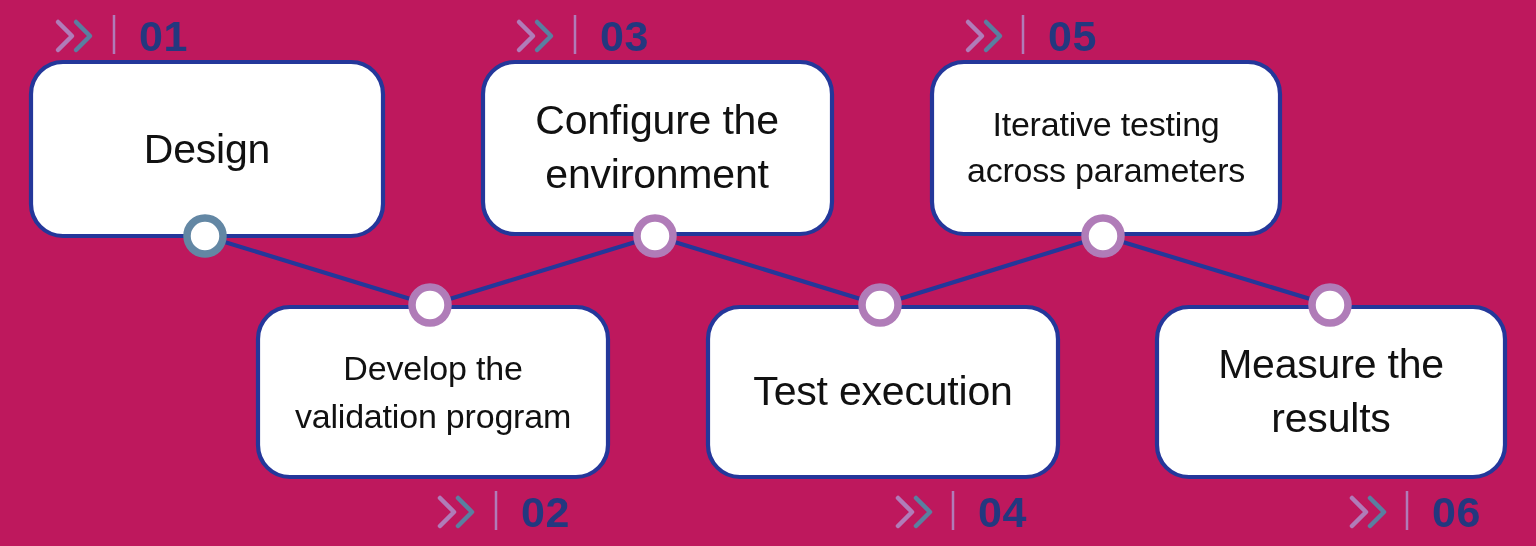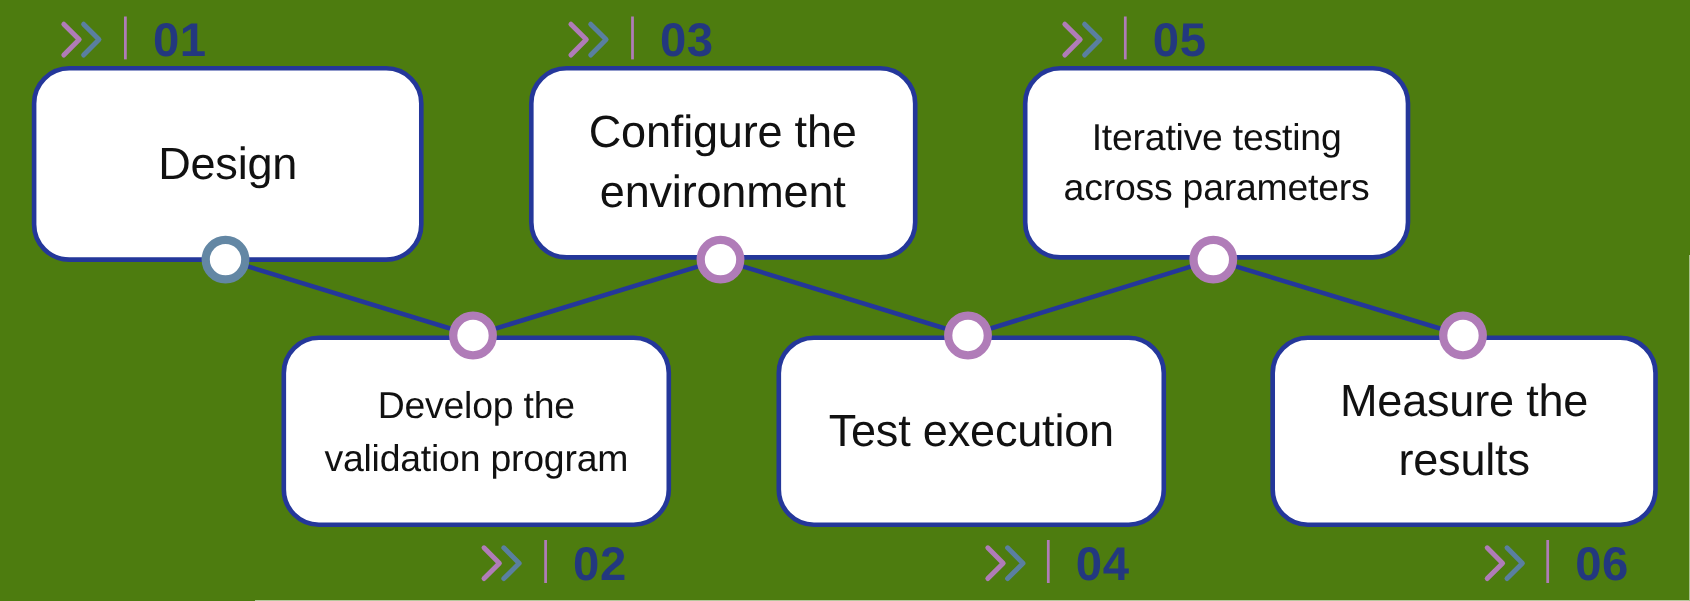--- a/index.html
+++ b/index.html
@@ -10,21 +10,21 @@
   body {
     width: 1536px;
     height: 546px;
     overflow: hidden;
     font-family: "Liberation Sans", sans-serif;
   }
   #stage {
     position: relative;
     width: 1536px;
     height: 546px;
-    background: #4d7c0f;
+    background: #be185d;
   }
   #diagram {
     position: absolute;
     inset: 0;
     width: 1536px;
     height: 546px;
     display: block;
   }
   .box-text {
     font-family: "Liberation Sans", sans-serif;

